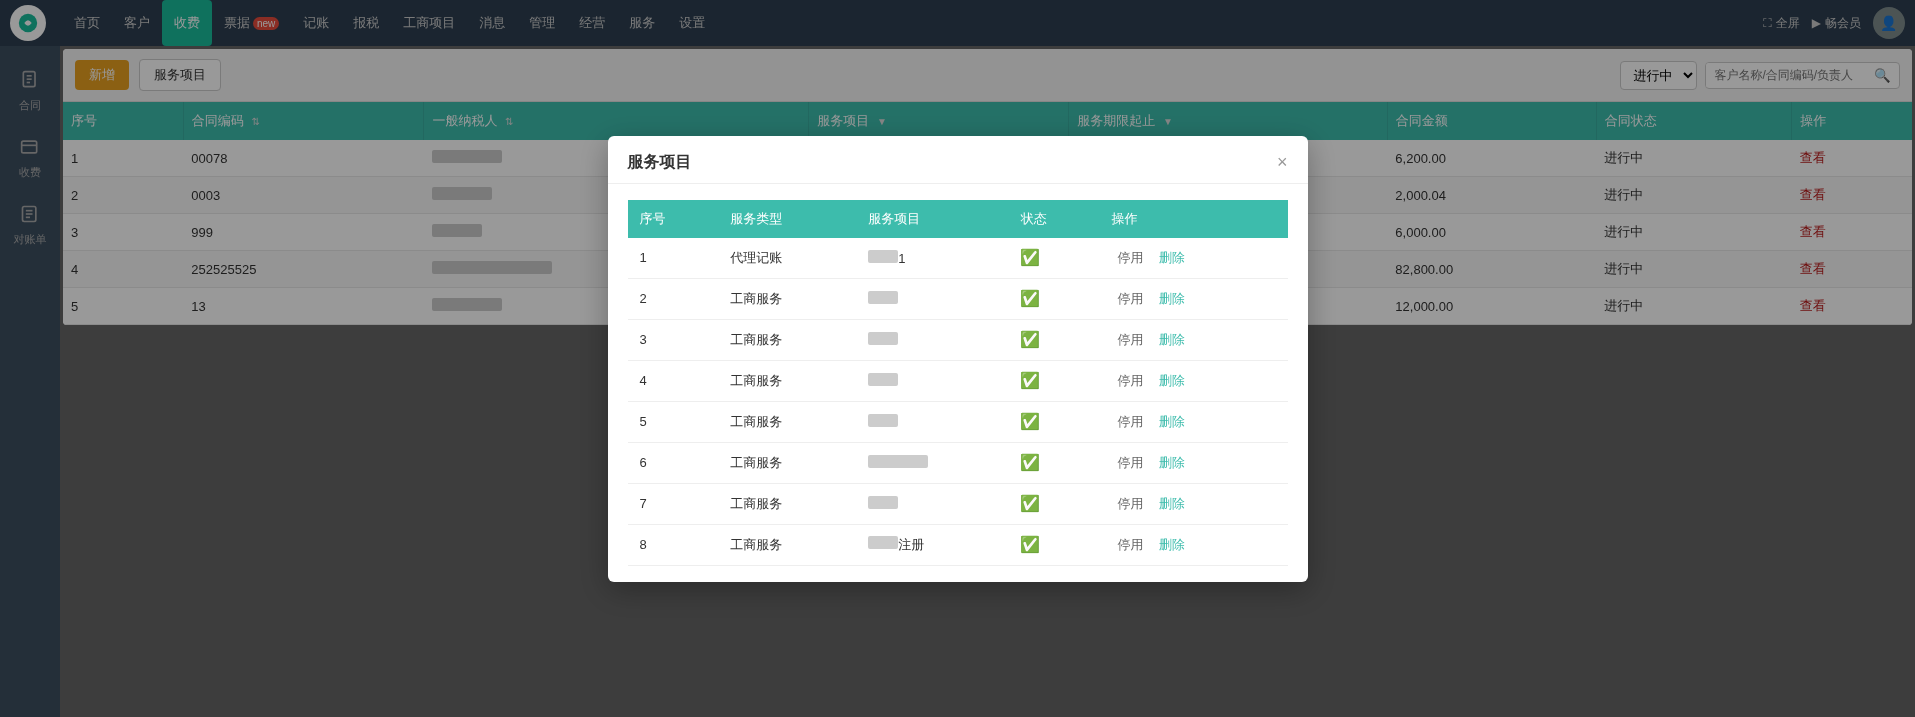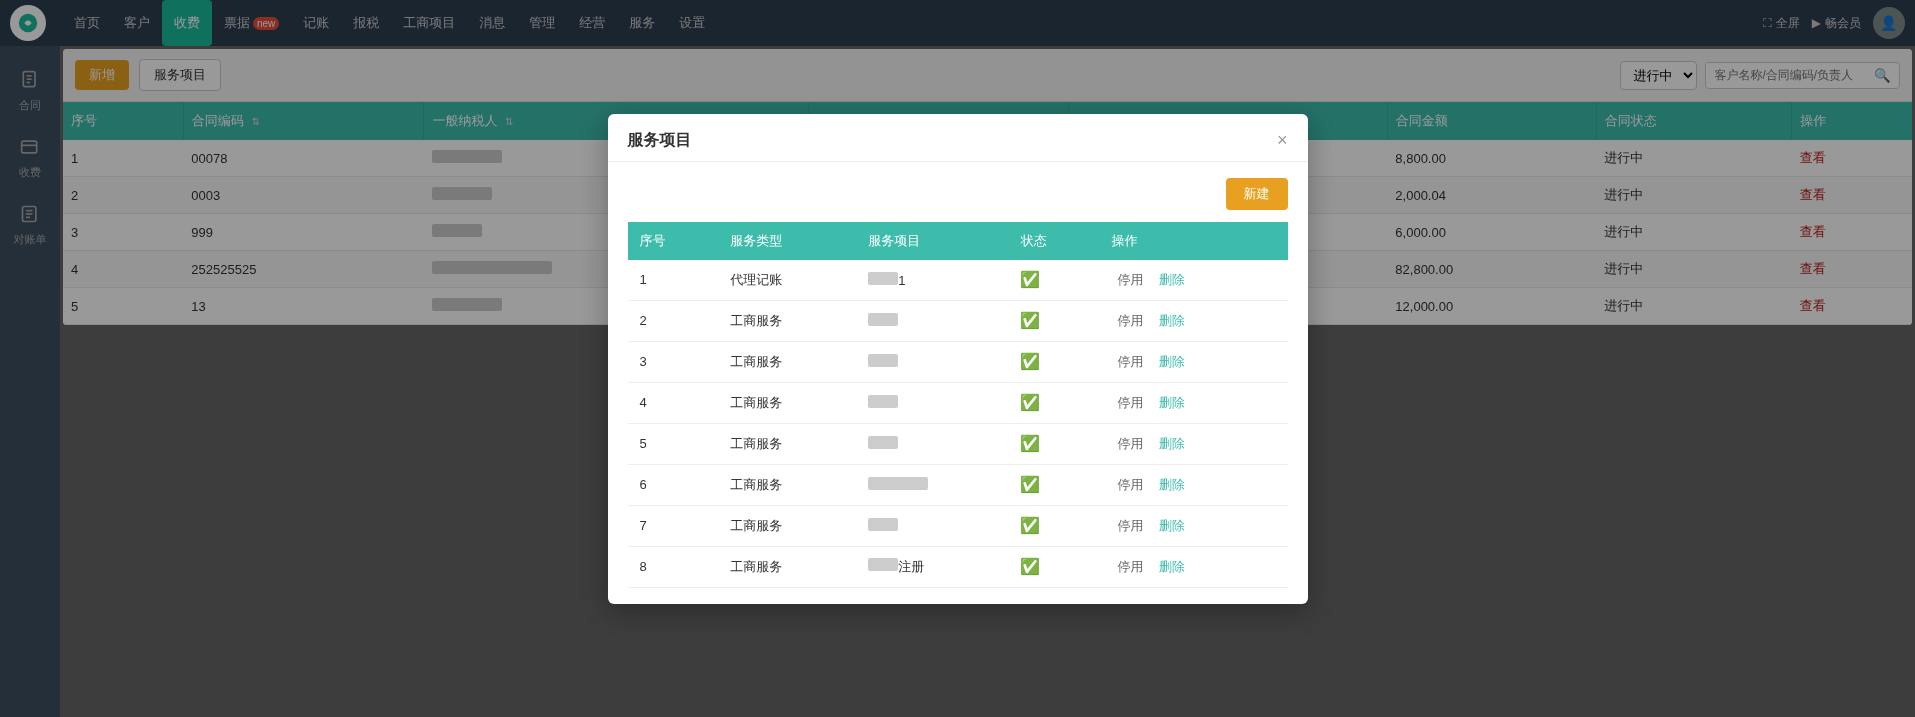--- a/index.html
+++ b/index.html
@@ -281,21 +281,21 @@
         </thead>
         <tbody id="table-body">
             <tr>
     <td>1</td>
     <td>00078</td>
     <td>
       <span class="row-blurred" style="width:70px"></span>
     </td>
     <td>小规模记账</td>
     <td>202305-202404</td>
-    <td>8,800.00</td>
+    <td>6,200.00</td>
     <td class="status-inprogress">进行中</td>
     <td class="action"><a>查看</a></td>
   </tr>
             <tr>
     <td>2</td>
     <td>0003</td>
     <td>
       <span class="row-blurred" style="width:60px"></span>
     </td>
     <td>小规模记账</td>
@@ -346,23 +346,20 @@
   </div>
 </div>
 
 <div class="modal-overlay">
   <div class="modal">
     <div class="modal-header">
       <span class="modal-title">服务项目</span>
       <button class="modal-close">×</button>
     </div>
     <div class="modal-body">
-      <div class="modal-toolbar">
-        <button class="btn-create">新建</button>
-      </div>
       <table class="modal-table">
         <thead>
           <tr>
             <th>序号</th>
             <th>服务类型</th>
             <th>服务项目</th>
             <th>状态</th>
             <th>操作</th>
           </tr>
         </thead>

